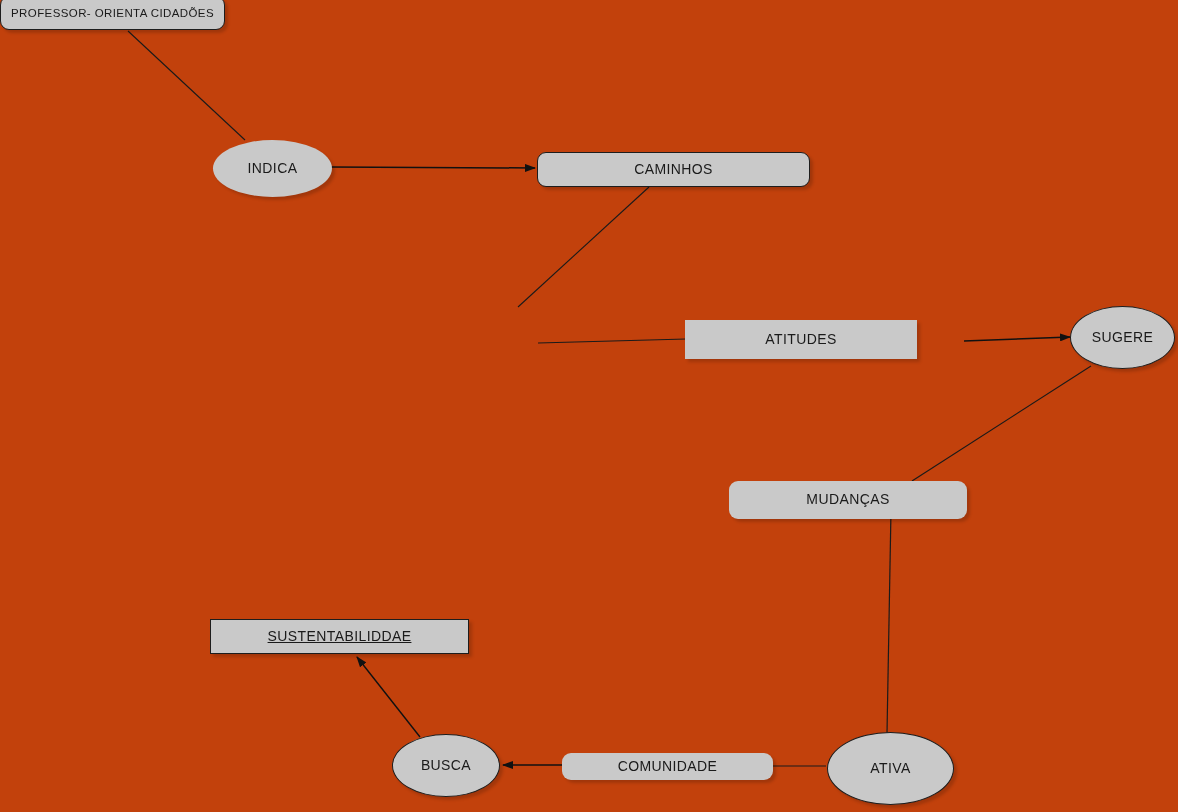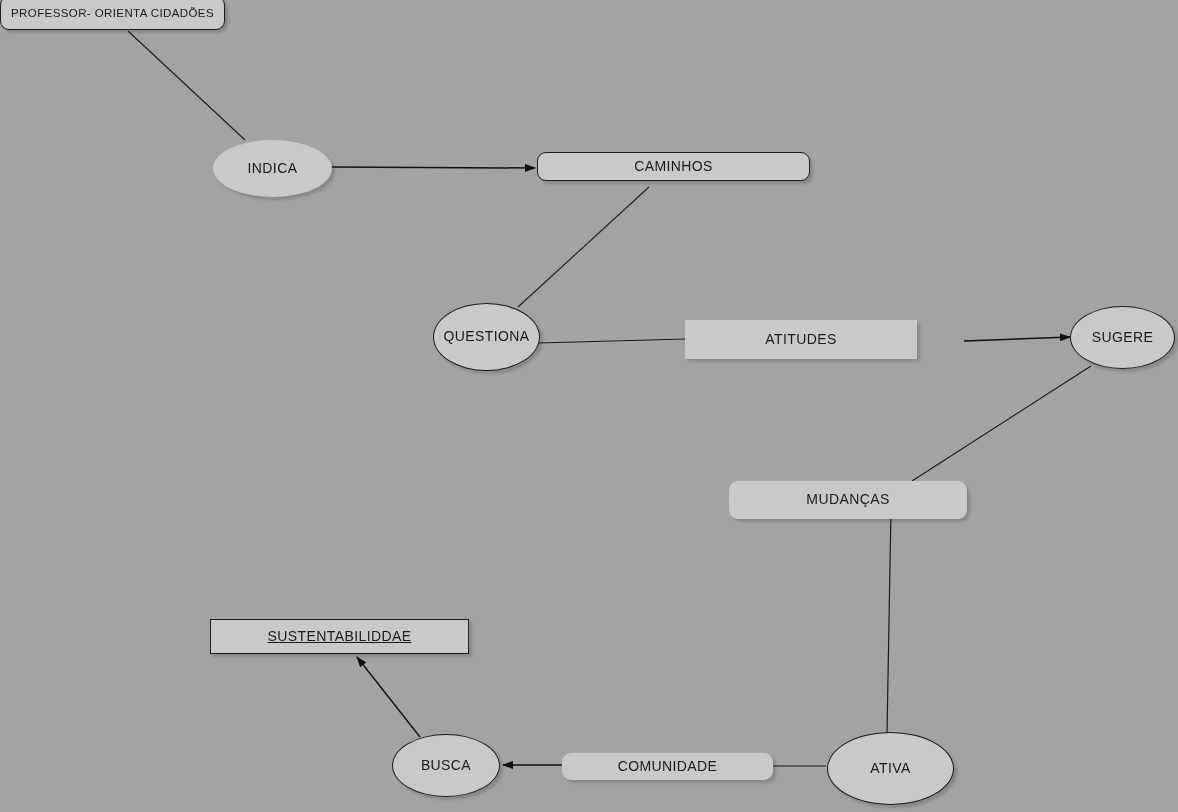--- a/index.html
+++ b/index.html
@@ -8,21 +8,21 @@
     padding: 0;
     background: #ffffff;
   }
   body {
     font-family: "Liberation Sans", sans-serif;
   }
   #canvas {
     position: relative;
     width: 1178px;
     height: 812px;
-    background: #a3a3a3;
+    background: #c2410c;
     overflow: hidden;
   }
   #edge-layer {
     position: absolute;
     left: 0;
     top: 0;
     width: 1178px;
     height: 812px;
     pointer-events: none;
   }
@@ -61,21 +61,21 @@
   }
   .node .label {
     display: block;
     padding: 0 4px;
     white-space: nowrap;
   }
 
   
   #node-professor { left: 0px;    top: -4px;  width: 225px; height: 34px; font-size: 11.5px; }
   #node-indica    { left: 213px;  top: 140px; width: 119px; height: 57px; }
-  #node-caminhos  { left: 537px;  top: 152px; width: 273px; height: 29px; }
+  #node-caminhos  { left: 537px;  top: 152px; width: 273px; height: 35px; }
   #node-questiona { left: 433px;  top: 303px; width: 107px; height: 68px; }
   #node-atitudes  { left: 685px;  top: 320px; width: 232px; height: 39px; }
   #node-sugere    { left: 1070px; top: 306px; width: 105px; height: 63px; justify-content: center; }
   #node-mudancas  { left: 729px;  top: 481px; width: 238px; height: 38px; }
   #node-sustent   { left: 210px;  top: 619px; width: 259px; height: 35px; text-decoration: underline; }
   #node-busca     { left: 392px;  top: 734px; width: 108px; height: 63px; }
   #node-comunidade{ left: 562px;  top: 753px; width: 211px; height: 27px; }
   #node-ativa     { left: 827px;  top: 732px; width: 127px; height: 73px; }
 </style>
 </head>
@@ -116,23 +116,20 @@
   </div>
 
   <div class="node ellipse noborder shadow" id="node-indica">
     <span class="label">INDICA</span>
   </div>
 
   <div class="node box-round bordered shadow" id="node-caminhos">
     <span class="label">CAMINHOS</span>
   </div>
 
-  <div class="node ellipse bordered shadow" id="node-questiona">
-    <span class="label">QUESTIONA</span>
-  </div>
 
   <div class="node box-sharp noborder shadow" id="node-atitudes">
     <span class="label">ATITUDES</span>
   </div>
 
   <div class="node ellipse bordered shadow" id="node-sugere">
     <span class="label">SUGERE</span>
   </div>
 
   <div class="node box-round noborder shadow" id="node-mudancas">

